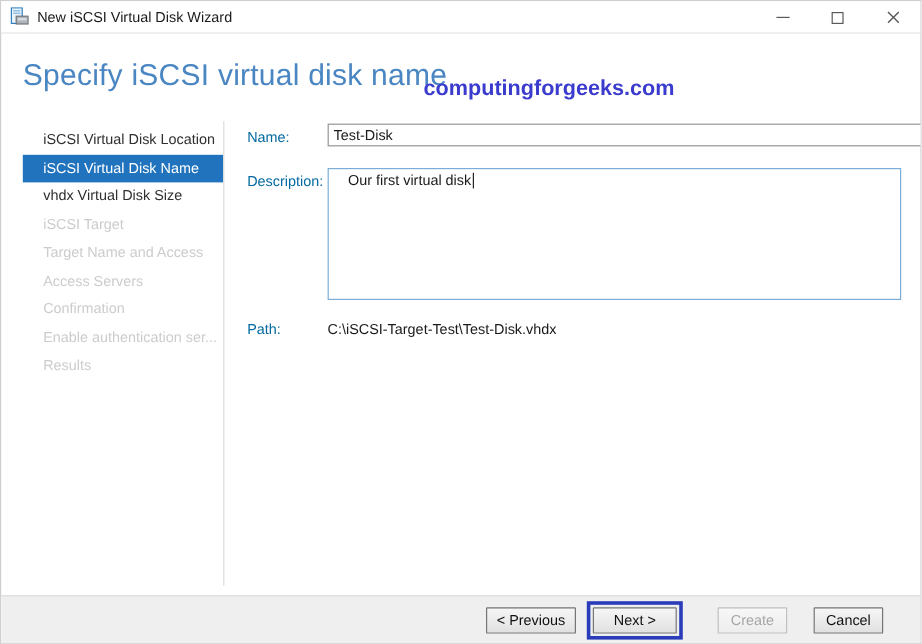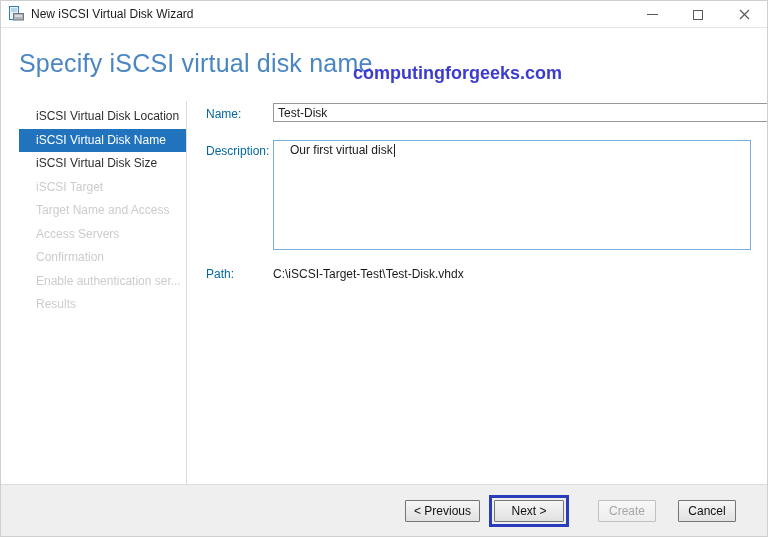--- a/index.html
+++ b/index.html
@@ -90,21 +90,21 @@
     background: #222222; vertical-align: text-bottom; margin-left: 1px;
   }
   .path-value {
     position: absolute; left: 272px; top: 266px;
     font-size: 12px; color: #1a1a1a; white-space: nowrap;
   }
 
   
   .footer {
     position: absolute; left: 0; right: 0; bottom: 0;
-    height: 52px;
+    height: 40px;
     background: var(--footer_bg, #efefef);
     border-top: 1px solid #dcdcdc;
     display: flex; align-items: center; justify-content: flex-end;
     padding-right: 31px;
   }
   .btn {
     height: 22px; min-width: 70px;
     font-family: "Liberation Sans", sans-serif;
     font-size: 12px; color: #111111;
     background: linear-gradient(#f6f6f6, #e1e1e1);
@@ -160,21 +160,21 @@
       </div>
     </div>
   </div>
 
   <div class="page-heading">Specify iSCSI virtual disk name</div>
   <div class="watermark">computingforgeeks.com</div>
 
   <nav class="sidebar">
     <div class="nav-item">iSCSI Virtual Disk Location</div>
     <div class="nav-item selected">iSCSI Virtual Disk Name</div>
-    <div class="nav-item">iSCSI Virtual Disk Size</div>
+    <div class="nav-item">vhdx Virtual Disk Size</div>
     <div class="nav-item disabled">iSCSI Target</div>
     <div class="nav-item disabled">Target Name and Access</div>
     <div class="nav-item disabled">Access Servers</div>
     <div class="nav-item disabled">Confirmation</div>
     <div class="nav-item disabled">Enable authentication ser...</div>
     <div class="nav-item disabled">Results</div>
   </nav>
   <div class="vdivider"></div>
 
   <span class="field-label" style="top:106px">Name:</span>

